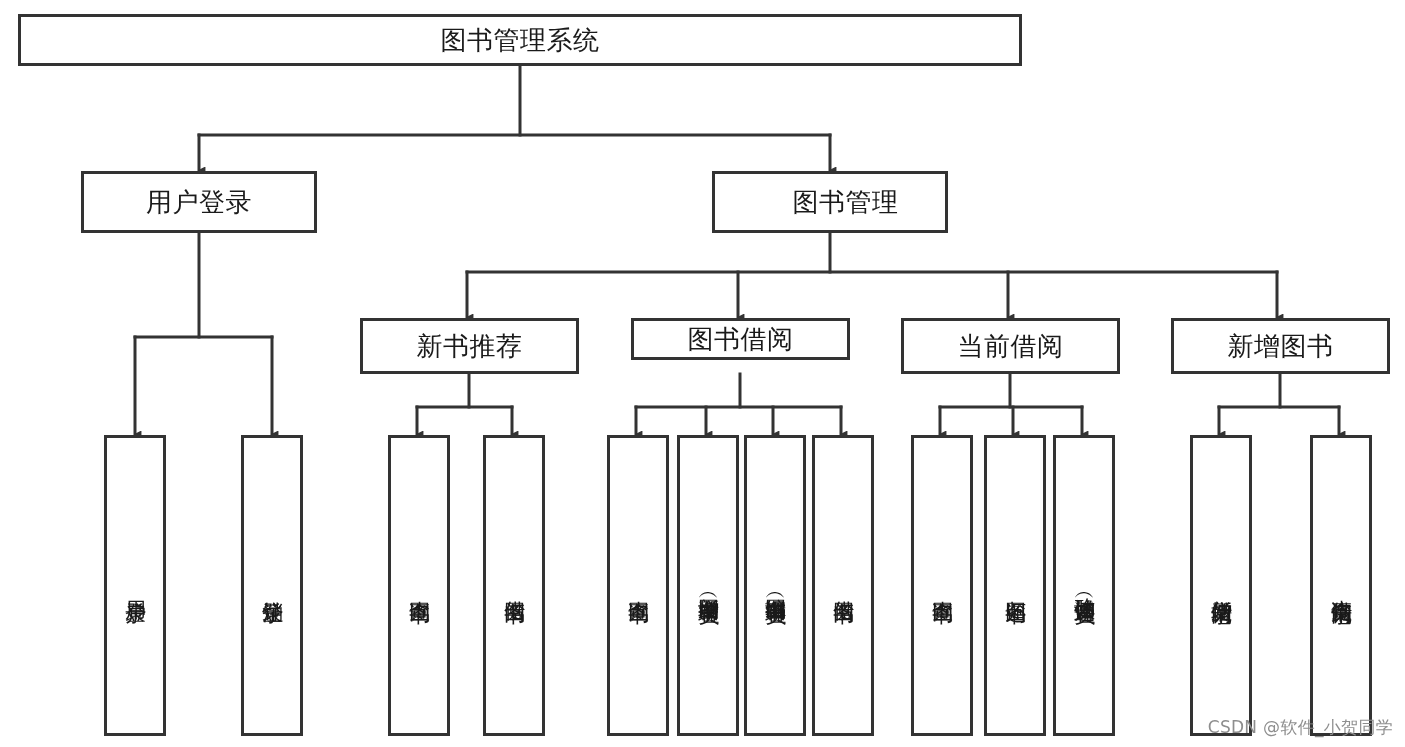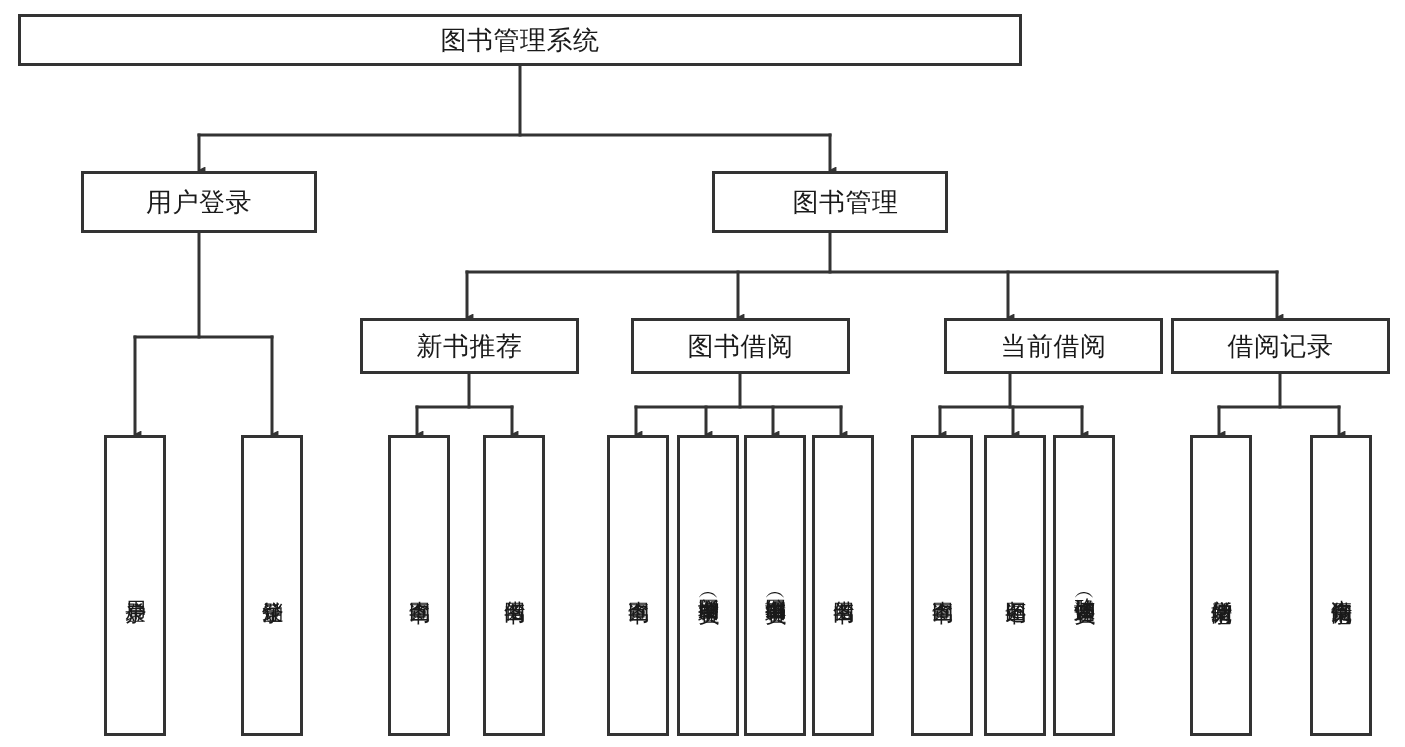--- a/index.html
+++ b/index.html
@@ -125,28 +125,28 @@
       </div>
       <div class="node level2" style="left: 81px; top: 171px; width: 236px; height: 62px;">
         <span class="node-label">用户登录</span>
       </div>
       <div class="node level2" style="left: 712px; top: 171px; width: 236px; height: 62px; padding-left: 31px;">
         <span class="node-label">图书管理</span>
       </div>
       <div class="node level3" style="left: 360px; top: 318px; width: 219px; height: 56px;">
         <span class="node-label">新书推荐</span>
       </div>
-      <div class="node level3" style="left: 631px; top: 318px; width: 219px; height: 56px;">
+      <div class="node level3" style="left: 631px; top: 318px; width: 219px; height: 42px;">
         <span class="node-label">图书借阅</span>
       </div>
-      <div class="node level3" style="left: 944px; top: 318px; width: 219px; height: 56px;">
+      <div class="node level3" style="left: 901px; top: 318px; width: 219px; height: 56px;">
         <span class="node-label">当前借阅</span>
       </div>
       <div class="node level3" style="left: 1171px; top: 318px; width: 219px; height: 56px;">
-        <span class="node-label">借阅记录</span>
+        <span class="node-label">新增图书</span>
       </div>
       <div class="node leaf" style="left: 104px; top: 435px; width: 62px; height: 301px;">
         <span class="node-label">用户登录</span>
       </div>
       <div class="node leaf" style="left: 241px; top: 435px; width: 62px; height: 301px;">
         <span class="node-label">注销登录</span>
       </div>
       <div class="node leaf" style="left: 388px; top: 435px; width: 62px; height: 301px;">
         <span class="node-label">查询图书</span>
       </div>
@@ -175,13 +175,14 @@
         <span class="node-label">确认归还（管理员）</span>
       </div>
       <div class="node leaf" style="left: 1190px; top: 435px; width: 62px; height: 301px;">
         <span class="node-label">新增借阅记录</span>
       </div>
       <div class="node leaf" style="left: 1310px; top: 435px; width: 62px; height: 301px;">
         <span class="node-label">查询借阅记录</span>
       </div>
     </div>
 
+  <div id="watermark">CSDN @软件_小贺同学</div>
 </div>
 
 </body></html>

